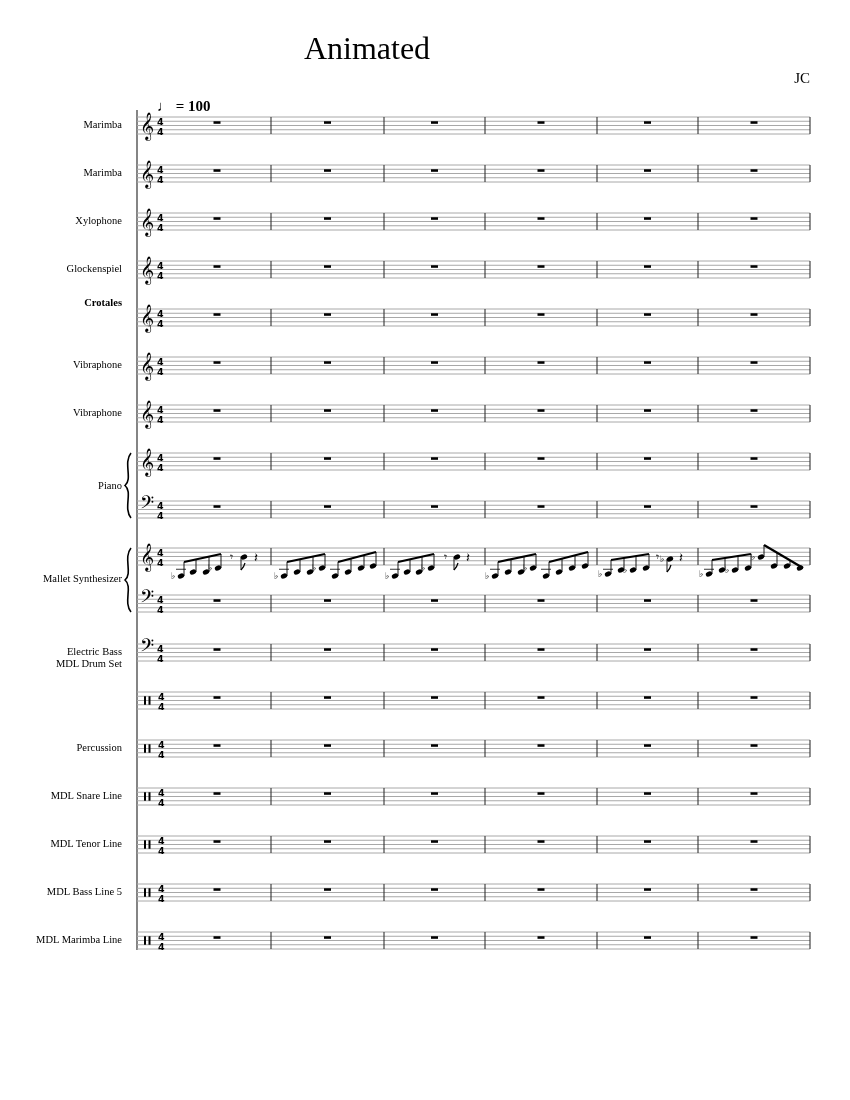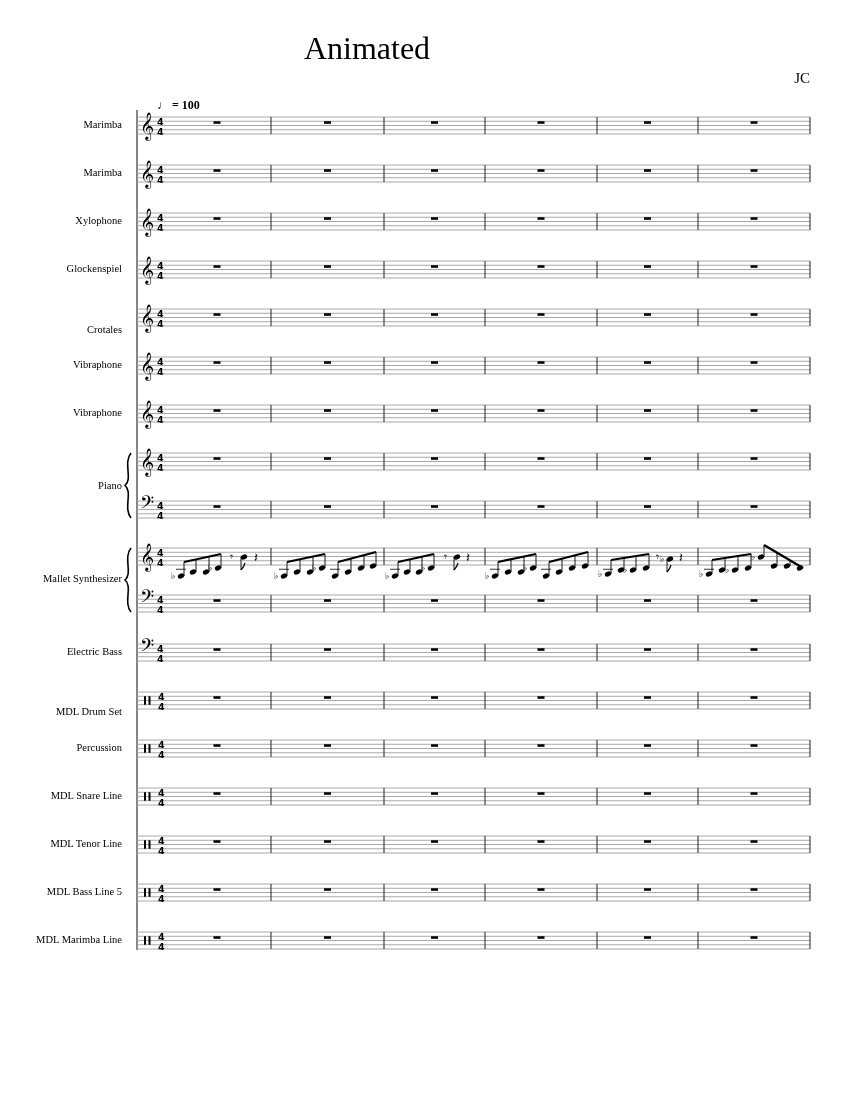--- a/index.html
+++ b/index.html
@@ -1,44 +1,44 @@
 <!DOCTYPE html>
 <html><head>
 <meta charset="utf-8">
 <style>
   html, body { margin: 0; padding: 0; background: #ffffff; }
   body { width: 850px; height: 1100px; position: relative; overflow: hidden;
          font-family: "Liberation Serif", "DejaVu Serif", serif; color: #000; }
   .title { position: absolute; left: 0; width: 734px; top: 30px; text-align: center;
            font-size: 32px; }
   .composer { position: absolute; right: 40px; top: 70px; font-size: 15px; font-family: Liberation Serif, serif; }
-  .tempo { position: absolute; left: 157px; top: 98px; font-size: 12px; font-weight: bold; }
+  .tempo { position: absolute; left: 157px; top: 98px; font-size: 15px; font-weight: bold; }
   .inst-label { position: absolute; right: 728px; font-size: 10.5px; white-space: nowrap;
                 text-align: right; padding-left: 36px; }
   svg#score { position: absolute; left: 0; top: 0; }
 </style>
 </head>
 <body>
 
 <div class="title">Animated</div>
 <div class="composer">JC</div>
 <div class="tempo">♩ = 100</div>
 
 <div id="labels">
     <div class="inst-label" style="top: 118.5px;">Marimba</div>
     <div class="inst-label" style="top: 166.5px;">Marimba</div>
     <div class="inst-label" style="top: 214.5px;">Xylophone</div>
     <div class="inst-label" style="top: 262.5px;">Glockenspiel</div>
-    <div class="inst-label" style="top: 324px;">Crotales</div>
+    <div class="inst-label" style="top: 297px; font-weight: bold;">Crotales</div>
     <div class="inst-label" style="top: 358.5px;">Vibraphone</div>
     <div class="inst-label" style="top: 406.5px;">Vibraphone</div>
     <div class="inst-label" style="top: 480px;">Piano</div>
     <div class="inst-label" style="top: 573px;">Mallet Synthesizer</div>
     <div class="inst-label" style="top: 645.5px;">Electric Bass</div>
-    <div class="inst-label" style="top: 706px;">MDL Drum Set</div>
+    <div class="inst-label" style="top: 658px;">MDL Drum Set</div>
     <div class="inst-label" style="top: 741.5px;">Percussion</div>
     <div class="inst-label" style="top: 789.5px; text-align: right;">MDL Snare Line</div>
     <div class="inst-label" style="top: 837.5px;">MDL Tenor Line</div>
     <div class="inst-label" style="top: 885.5px; margin-left: 43px;">MDL Bass Line 5</div>
     <div class="inst-label" style="top: 933.5px;">MDL Marimba Line</div>
   </div>
 
 <svg id="score" width="850" height="1100" xmlns="http://www.w3.org/2000/svg">
     <line x1="137" y1="110" x2="137" y2="950" stroke="#333333" stroke-width="1.2"></line>
     <g>

